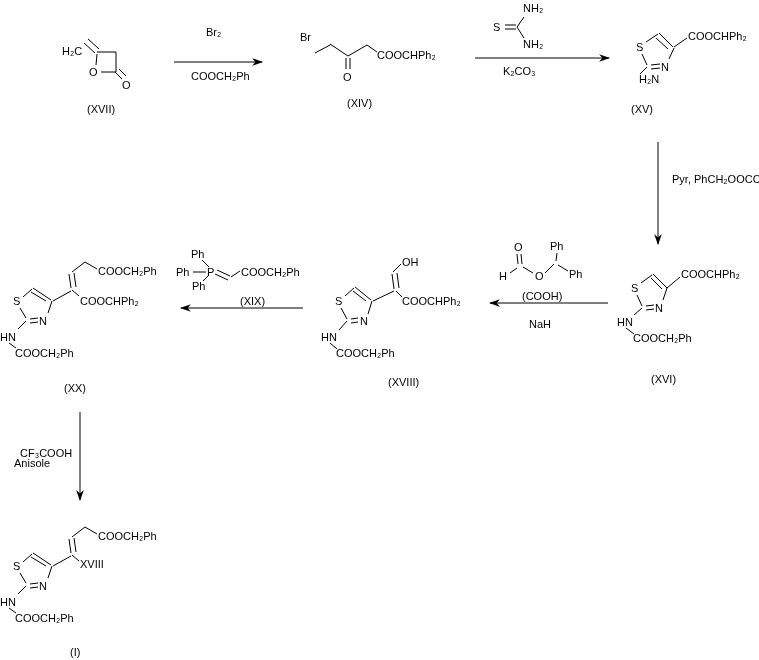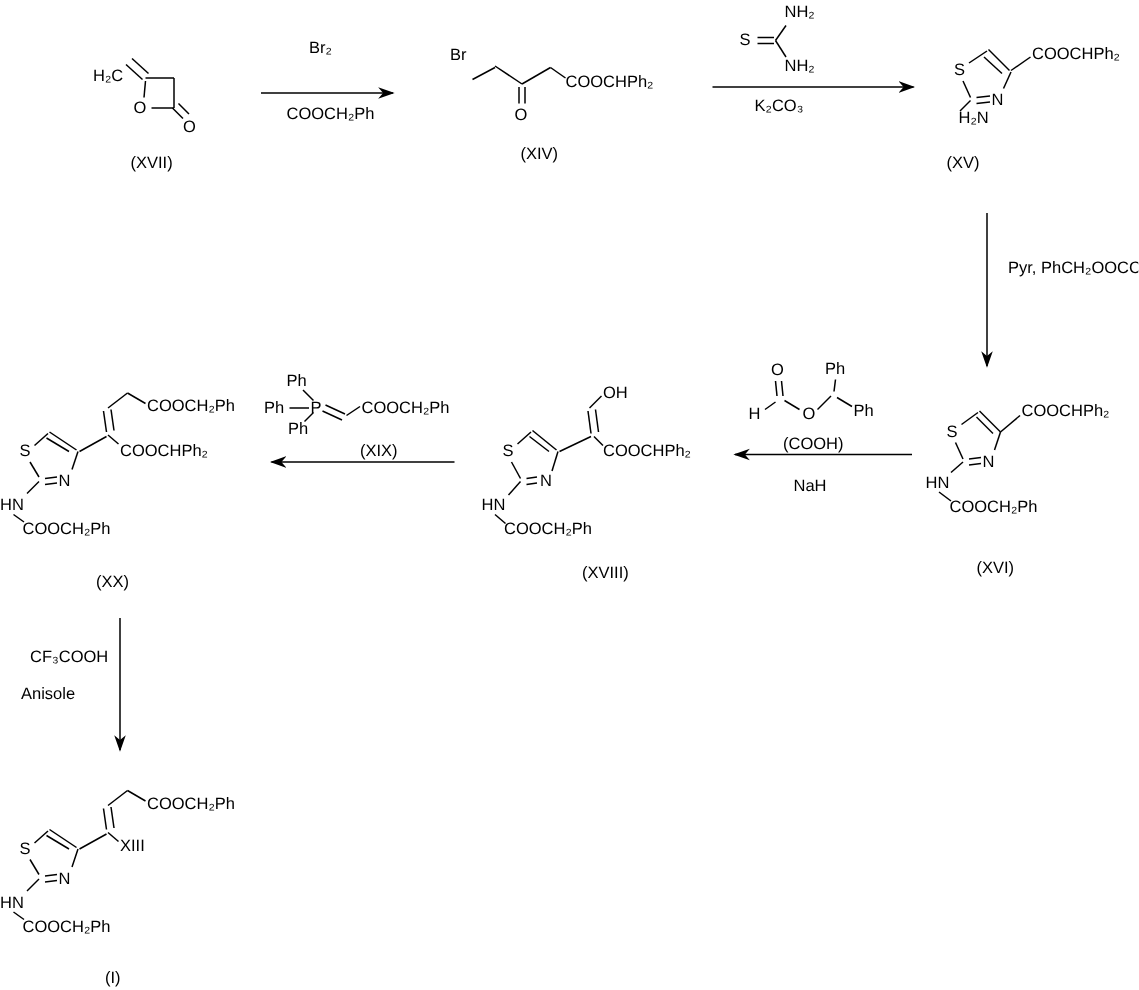--- a/index.html
+++ b/index.html
@@ -240,24 +240,24 @@
   <span class="t" style="left:241px;top:266px">COOCH₂Ph</span>
 
   <span class="t" style="left:98px;top:265px">COOCH₂Ph</span>
   <span class="t" style="left:80px;top:295px">COOCHPh₂</span>
   <span class="t" style="left:13px;top:295px">S</span>
   <span class="t" style="left:39px;top:315px">N</span>
   <span class="t" style="left:0px;top:331px">HN</span>
   <span class="t" style="left:15px;top:347px">COOCH₂Ph</span>
   <span class="t" style="left:64px;top:382px">(XX)</span>
 
-  <span class="t" style="left:20px;top:432px">CF₃COOH</span>
+  <span class="t" style="left:20px;top:447px">CF₃COOH</span>
   <span class="t" style="left:14px;top:457px">Anisole</span>
 
   <span class="t" style="left:98px;top:530px">COOCH₂Ph</span>
-  <span class="t" style="left:80px;top:558px">XIII</span>
+  <span class="t" style="left:80px;top:558px">XVIII</span>
   <span class="t" style="left:13px;top:560px">S</span>
   <span class="t" style="left:39px;top:580px">N</span>
   <span class="t" style="left:0px;top:596px">HN</span>
   <span class="t" style="left:15px;top:612px">COOCH₂Ph</span>
   <span class="t" style="left:70px;top:646px">(I)</span>
 
 </div>
 
 </body></html>

